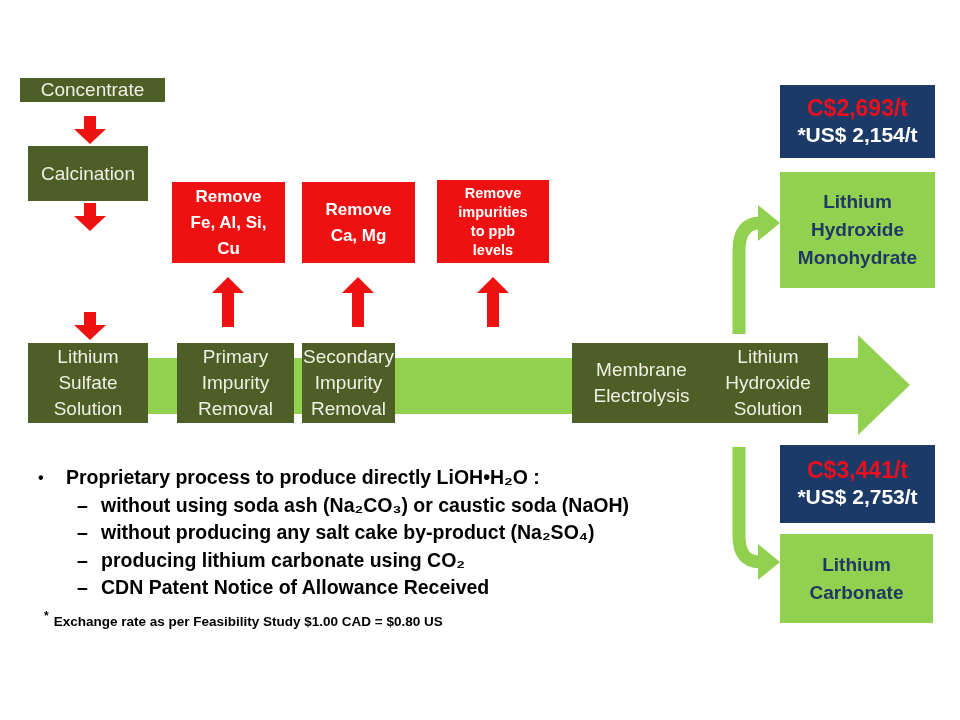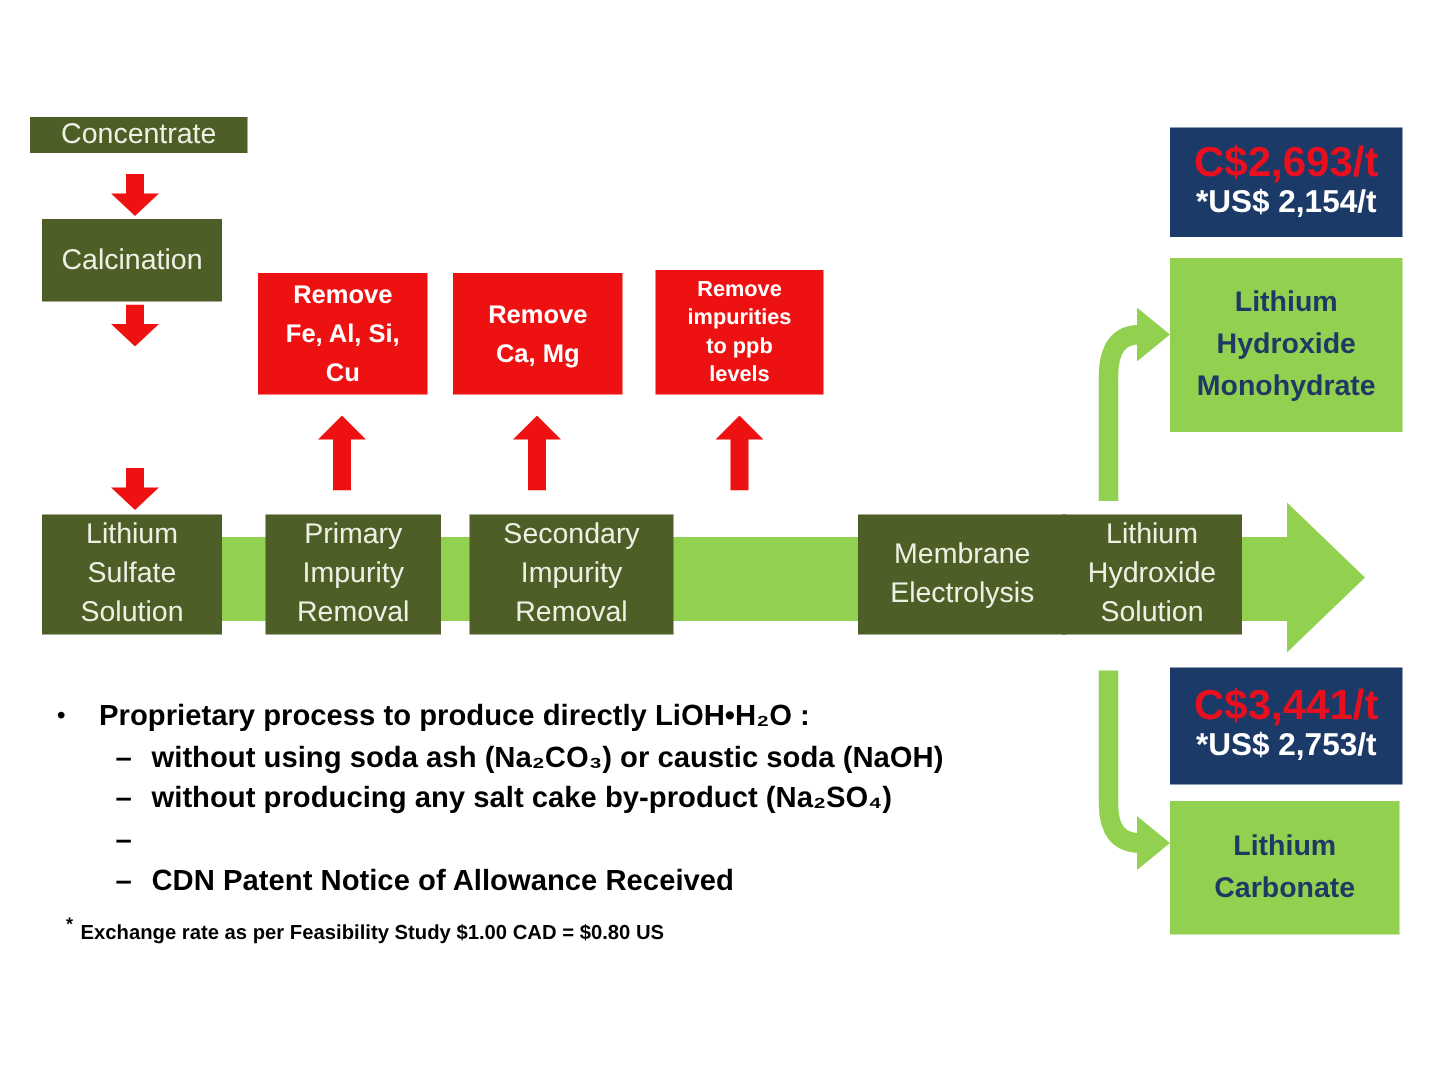--- a/index.html
+++ b/index.html
@@ -26,21 +26,21 @@
              border-top:50px solid transparent;border-bottom:50px solid transparent;
              border-left:52px solid var(--light-green,#92d050);}
 
   .overlay{position:absolute;left:0;top:0;pointer-events:none;}
   .branch{stroke:var(--light-green,#92d050);stroke-width:13;fill:none;}
   .branch-head{fill:var(--light-green,#92d050);}
 
   
   .nbox{position:absolute;background:var(--navy,#1b3a68);color:#fff;font-weight:bold;
         display:flex;flex-direction:column;align-items:center;justify-content:center;text-align:center;}
-  .nbox .cad{color:var(--price-red,#e8101e);font-size:28px;line-height:26px;}
+  .nbox .cad{color:var(--price-red,#e8101e);font-size:23px;line-height:26px;}
   .nbox .usd{color:#ffffff;font-size:21px;line-height:28px;}
 
   
   .gbox{position:absolute;background:var(--light-green,#92d050);color:var(--navy-text,#1f3864);
         font-weight:bold;display:flex;align-items:center;justify-content:center;text-align:center;
         white-space:pre-line;font-size:19px;line-height:28px;}
 
   
   .notes{position:absolute;left:38px;top:464px;width:660px;color:#000;font-weight:bold;font-size:19.5px;}
   .brow{display:flex;line-height:27.5px;}
@@ -102,21 +102,21 @@
   <svg class="rarrow" style="left:477px;top:277px" width="32" height="50" viewBox="0 0 32 50">
     <polygon points="16,0 32,16 22,16 22,50 10,50 10,16 0,16"></polygon>
     </svg>
 
   <div class="obox" style="left:28px;top:343px;width:120px;height:80px">Lithium
 Sulfate
 Solution</div>
   <div class="obox" style="left:177px;top:343px;width:117px;height:80px">Primary
 Impurity
 Removal</div>
-  <div class="obox" style="left:313px;top:343px;width:136px;height:80px">Secondary
+  <div class="obox" style="left:302px;top:343px;width:93px;height:80px">Secondary
 Impurity
 Removal</div>
   <div class="obox" style="left:572px;top:343px;width:139px;height:80px">Membrane
 Electrolysis</div>
   <div class="obox" style="left:708px;top:343px;width:120px;height:80px">Lithium
 Hydroxide
 Solution</div>
 
   <div class="nbox" style="left:780px;top:85px;width:155px;height:73px">
     <div class="cad">C$2,693/t</div>
@@ -141,20 +141,21 @@
     <div class="brow sub">
       <span class="dmark">–</span>
       <span>without using soda ash (Na₂CO₃) or caustic soda (NaOH)</span>
     </div>
     <div class="brow sub">
       <span class="dmark">–</span>
       <span>without producing any salt cake by-product (Na₂SO₄)</span>
     </div>
     <div class="brow sub">
       <span class="dmark">–</span>
+      <span>producing lithium carbonate using CO₂</span>
     </div>
     <div class="brow sub">
       <span class="dmark">–</span>
       <span>CDN Patent Notice of Allowance Received</span>
     </div>
   </div>
 
   <div class="footnote">
     <span class="fmark">*</span><span>Exchange rate as per Feasibility Study $1.00 CAD = $0.80 US</span>
   </div>

